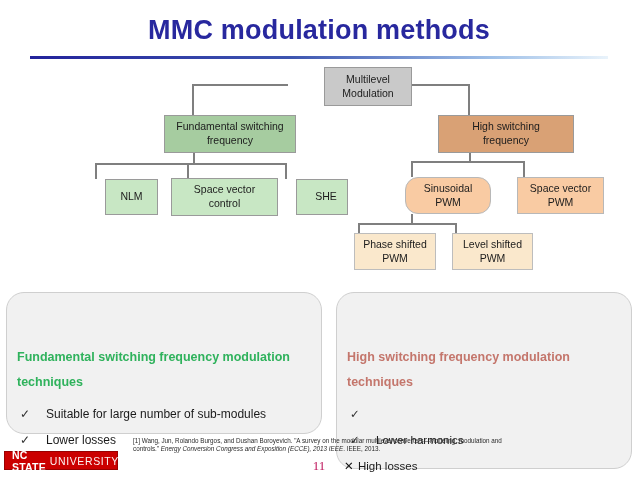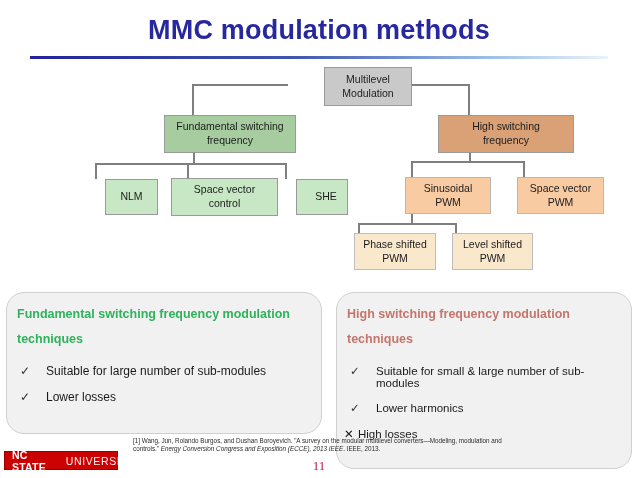--- a/index.html
+++ b/index.html
@@ -21,21 +21,21 @@
     position:absolute;display:flex;align-items:center;justify-content:center;
     text-align:center;font-size:10.5px;line-height:1.3;color:#1c1c1c;
     border:1px solid #9a9a9a;box-sizing:border-box;white-space:pre-line;margin-left:36px;
   }
   .n-root {left:288px;top:67px;width:88px;height:39px;background:#C9C9C9;}
   .n-fund {left:128px;top:115px;width:132px;height:38px;background:#A6CCA0;}
   .n-high {left:402px;top:115px;width:136px;height:38px;background:#D9A175;}
   .n-nlm  {left:69px; top:179px;width:53px; height:36px;background:#C8E7C4;}
   .n-svc  {left:135px;top:178px;width:107px;height:38px;background:#C8E7C4;}
   .n-she  {left:260px;top:179px;width:52px; height:36px;background:#C8E7C4;padding-left:8px;}
-  .n-spwm {left:369px;top:177px;width:86px;height:37px;background:#F9CBA3;border-color:#b8b8b8;}
+  .n-spwm {left:369px;top:177px;width:86px;height:37px;background:#F9CBA3;border-color:#b8b8b8;border-radius:13px;}
   .n-svpwm{left:481px;top:177px;width:87px;height:37px;background:#F9CBA3;border-color:#b8b8b8;}
   .n-pspwm{left:318px;top:233px;width:82px;height:37px;background:#FAE8CC;border-color:#bdbdbd;}
   .n-lspwm{left:416px;top:233px;width:81px;height:37px;background:#FAE8CC;border-color:#bdbdbd;}
   
   .cline{position:absolute;background:#7F7F7F;}
   .l1 {left:192px;top:84px;width:96px;height:2px;}
   .l2 {left:192px;top:84px;width:2px;height:31px;}
   .l3 {left:376px;top:84px;width:94px;height:2px;}
   .l4 {left:468px;top:84px;width:2px;height:31px;}
   .l5 {left:193px;top:153px;width:2px;height:11px;}
@@ -51,39 +51,39 @@
   .l15{left:358px;top:223px;width:99px;height:2px;}
   .l16{left:358px;top:223px;width:2px;height:10px;}
   .l17{left:455px;top:223px;width:2px;height:10px;}
   
   .panel{
     position:absolute;background:#F1F1F1;border:1px solid #CFCFCF;border-radius:18px;
     box-sizing:border-box;
   }
   .panel-left {left:6px;top:292px;width:316px;height:142px;padding:9px 6px 0 10px;}
   .panel-right{left:336px;top:292px;width:296px;height:177px;padding:9px 8px 0 10px;}
-  .panel-heading{font-weight:bold;font-size:12.5px;line-height:25px;}
+  .panel-heading{font-weight:bold;font-size:12.5px;line-height:25px;margin-top:43px;}
   .panel-left  .panel-heading{color:#2FB25C;}
   .panel-right .panel-heading{color:#C4766C;}
   .bullet{display:flex;align-items:baseline;margin-top:12px;color:#1a1a1a;font-size:12px;}
   .panel-right .bullet{font-size:11.5px;}
   .bullet .mark{flex:none;width:26px;padding-left:3px;color:#333;}
   .bullet.tight{margin-left:-3px;margin-top:12px;}
   .bullet.tight .mark{width:14px;padding-left:0;color:#111;}
   
   .citation{
     position:absolute;left:133px;top:437px;width:384px;
     font-size:6.3px;line-height:1.3;color:#2a2a2a;
   }
   .citation .it{font-style:italic;}
   
   .logo{
     position:absolute;left:4px;top:451px;width:114px;height:19px;background:#CB0000;
     border:1px solid #990000;box-sizing:border-box;display:flex;align-items:center;
-    padding-left:7px;gap:20px;
+    padding-left:7px;gap:4px;
   }
   .logo-bold{font-weight:bold;font-size:10.5px;color:#ffffff;letter-spacing:0.2px;}
   .logo-light{font-weight:normal;font-size:10.5px;color:#ffffff;letter-spacing:0.6px;opacity:0.95;}
   .page-number{
     position:absolute;left:0;top:458px;width:100%;text-align:center;
     font-family:"Liberation Serif", serif;font-size:13px;color:#be185d;
   }
 </style>
 </head>
 <body>
@@ -139,21 +139,20 @@
     <div class="bullet">
       <span class="mark">✓</span>
       <span>Lower losses</span>
     </div>
   </div>
 
   <div class="panel panel-right">
     <div class="panel-heading">High switching frequency modulation techniques</div>
     <div class="bullet">
       <span class="mark">✓</span>
-      <span>Suitable for small &amp; large number of sub-modules</span>
     </div>
     <div class="bullet">
       <span class="mark">✓</span>
       <span>Lower harmonics</span>
     </div>
     <div class="bullet tight">
       <span class="mark">✕</span>
       <span>High losses</span>
     </div>
   </div>

